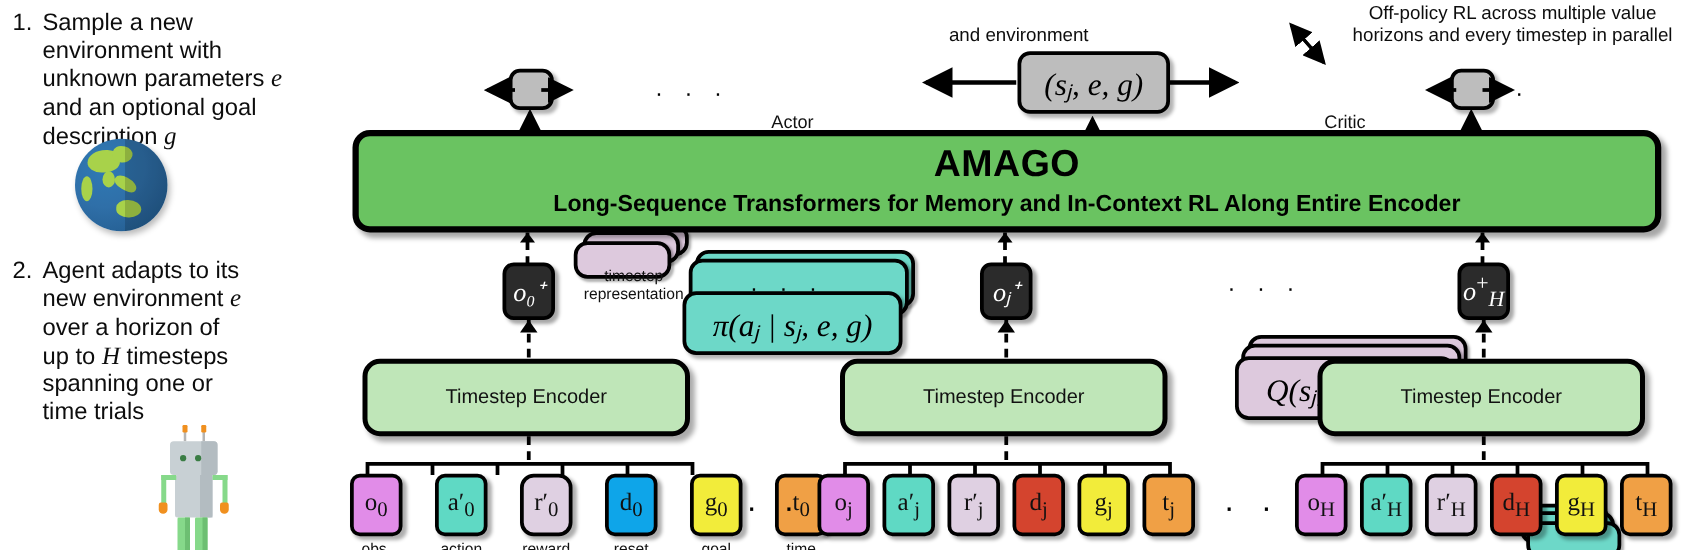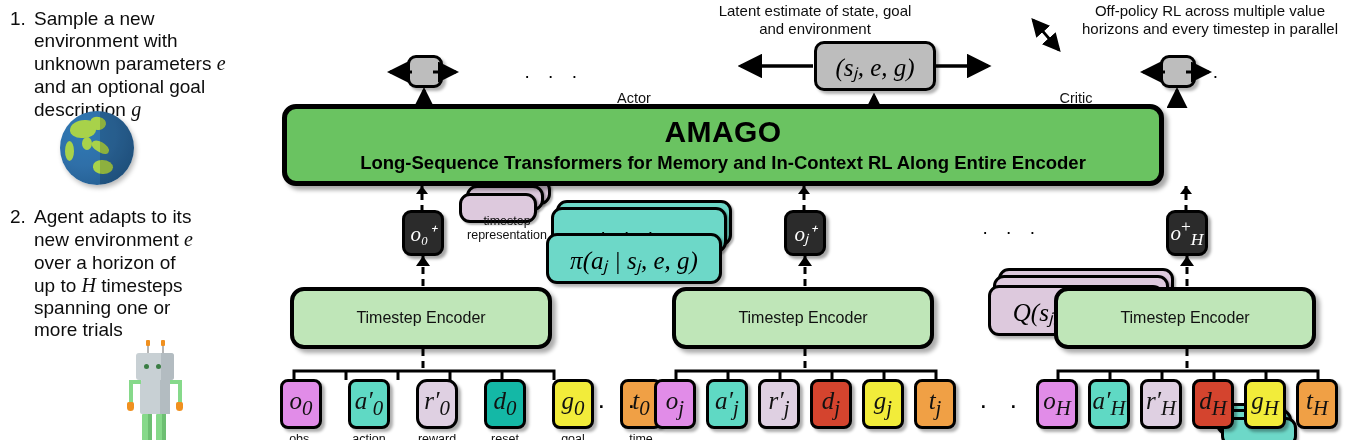--- a/index.html
+++ b/index.html
@@ -63,21 +63,21 @@
   
   .dark-tok{background:#2b2b2b;border:3px solid #000;border-radius:9px;
       box-shadow:3px 3px 3px rgba(0,0,0,.35);box-sizing:border-box;
       display:flex;align-items:center;justify-content:center;
       color:#fff;font-family:"Liberation Serif",serif;font-style:italic;font-size:21px;}
 
   
   .tok{width:42px;height:50px;border:3.5px solid #000;border-radius:8px;
       box-shadow:3px 3px 3px rgba(0,0,0,.32);box-sizing:border-box;
       display:flex;align-items:center;justify-content:center;
-      font-family:"Liberation Serif",serif;font-style:italic;font-size:25px;color:#111;}
+      font-family:"Liberation Serif",serif;font-size:20px;color:#111;}
   .tok-sub{font-size:12.5px;text-align:center;width:58px;margin-top:3px;color:#111;}
 
   
   .stack{position:relative;}
   .stack .card{position:absolute;border:3.5px solid #000;border-radius:11px;
       box-sizing:border-box;box-shadow:2px 2px 2px rgba(0,0,0,.3);}
 
   .lbl{font-size:14.5px;color:#111;text-align:center;}
   .note{font-size:15px;line-height:1.18;text-align:center;color:#0d0d0d;}
   .tiny-note{font-size:12.5px;line-height:1.12;text-align:center;color:#111;}
@@ -111,21 +111,21 @@
 </div>
 
 <div class="abs caption" style="left:10px;top:206px;width:245px;">
   <span class="num">2.</span>
   <span class="body">
     <span>Agent adapts to its</span><br>
     <span>new environment <span class="it-cap">e</span></span><br>
     <span>over a horizon of</span><br>
     <span>up to <span class="it-cap" style="font-style:italic;">H</span> timesteps</span><br>
     <span>spanning one or</span><br>
-    <span>more trials</span>
+    <span>time trials</span>
   </span>
 </div>
 
 <div class="abs robot" style="left:122px;top:340px;">
   <div class="rp ant-stem" style="left:25px;top:0;"></div>
   <div class="rp ant-tip" style="left:24px;top:0;"></div>
   <div class="rp ant-stem" style="left:40px;top:0;"></div>
   <div class="rp ant-tip" style="left:39px;top:0;"></div>
   <div class="rp head" style="left:14px;top:13px;"></div>
   <div class="rp head-sh" style="left:39px;top:13px;"></div>
@@ -139,21 +139,21 @@
   <div class="rp armh" style="left:48px;top:40px;"></div>
   <div class="rp armv" style="left:56px;top:40px;"></div>
   <div class="rp hand" style="left:54px;top:62px;"></div>
   <div class="rp leg" style="left:20px;top:74px;"></div>
   <div class="rp leg" style="left:34px;top:74px;"></div>
   <div class="rp leg-sh" style="left:26px;top:74px;"></div>
   <div class="rp leg-sh" style="left:40px;top:74px;"></div>
 </div>
 
 <div class="abs note" style="left:690px;top:2px;width:250px;">
-  <span>Latent estimate of state, goal</span><br>
+  <br>
   <span>and environment</span>
 </div>
 <div class="abs note" style="left:1062px;top:2px;width:296px;">
   <span>Off-policy RL across multiple value</span><br>
   <span>horizons and every timestep in parallel</span>
 </div>
 
 <div class="abs stack" style="left:316px;top:47px;width:92px;height:44px;">
   <div class="card" style="left:14px;top:0;width:78px;height:26px;background:#6dd8c8;"></div>
   <div class="card" style="left:7px;top:6px;width:78px;height:26px;background:#6dd8c8;"></div>
@@ -231,21 +231,21 @@
   <div class="card" style="left:10px;top:14px;width:76px;height:30px;background:#6dd8c8;"></div>
 </div>
 <div class="abs rb" style="left:1160px;top:55px;width:36px;height:33px;background:#bdbdbd;border-radius:9px;"></div>
 
 <svg class="abs" style="left:1133px;top:50px;" width="90" height="52">
   <line x1="32" y1="22" x2="10" y2="22" stroke="#000" stroke-width="3" marker-end="url(#ah)"></line>
   <line x1="53" y1="22" x2="76" y2="22" stroke="#000" stroke-width="3" marker-end="url(#ah)"></line>
   <line x1="44" y1="52" x2="44" y2="40" stroke="#000" stroke-width="3" marker-end="url(#ah)"></line>
 </svg>
 
-<div class="abs banner-green" style="left:282px;top:104px;width:882px;height:82px;">
+<div class="abs banner-green" style="left:282px;top:104px;width:1047px;height:82px;">
   <div class="banner-title">AMAGO</div>
   <div class="banner-sub">Long-Sequence Transformers for Memory and In-Context RL Along Entire Encoder</div>
 </div>
 
 <svg class="abs" style="left:414px;top:186px;" width="16" height="26">
   <line x1="8" y1="26" x2="8" y2="0" stroke="#000" stroke-width="3" stroke-dasharray="7 5"></line>
   <polygon points="2,8 14,8 8,0" fill="#000"></polygon>
 </svg>
 <svg class="abs" style="left:796px;top:186px;" width="16" height="26">
   <line x1="8" y1="26" x2="8" y2="0" stroke="#000" stroke-width="3" stroke-dasharray="7 5"></line>
@@ -326,21 +326,21 @@
       </div>
     <div class="tok-sub">action</div>
   </div>
   <div style="display:flex;flex-direction:column;align-items:center;">
     <div class="tok" style="background:#dfd0e2;border-radius:11px;">
         <span>r′<sub>0</sub></span>
       </div>
     <div class="tok-sub">reward</div>
   </div>
   <div style="display:flex;flex-direction:column;align-items:center;">
-    <div class="tok" style="background:#14b8a6;">
+    <div class="tok" style="background:#0ea5e9;">
         <span>d<sub>0</sub></span>
       </div>
     <div class="tok-sub">reset</div>
   </div>
   <div style="display:flex;flex-direction:column;align-items:center;">
     <div class="tok" style="background:#f2ec3a;justify-content:center;">
         <span>g<sub>0</sub></span>
       </div>
     <div class="tok-sub">goal</div>
   </div>

